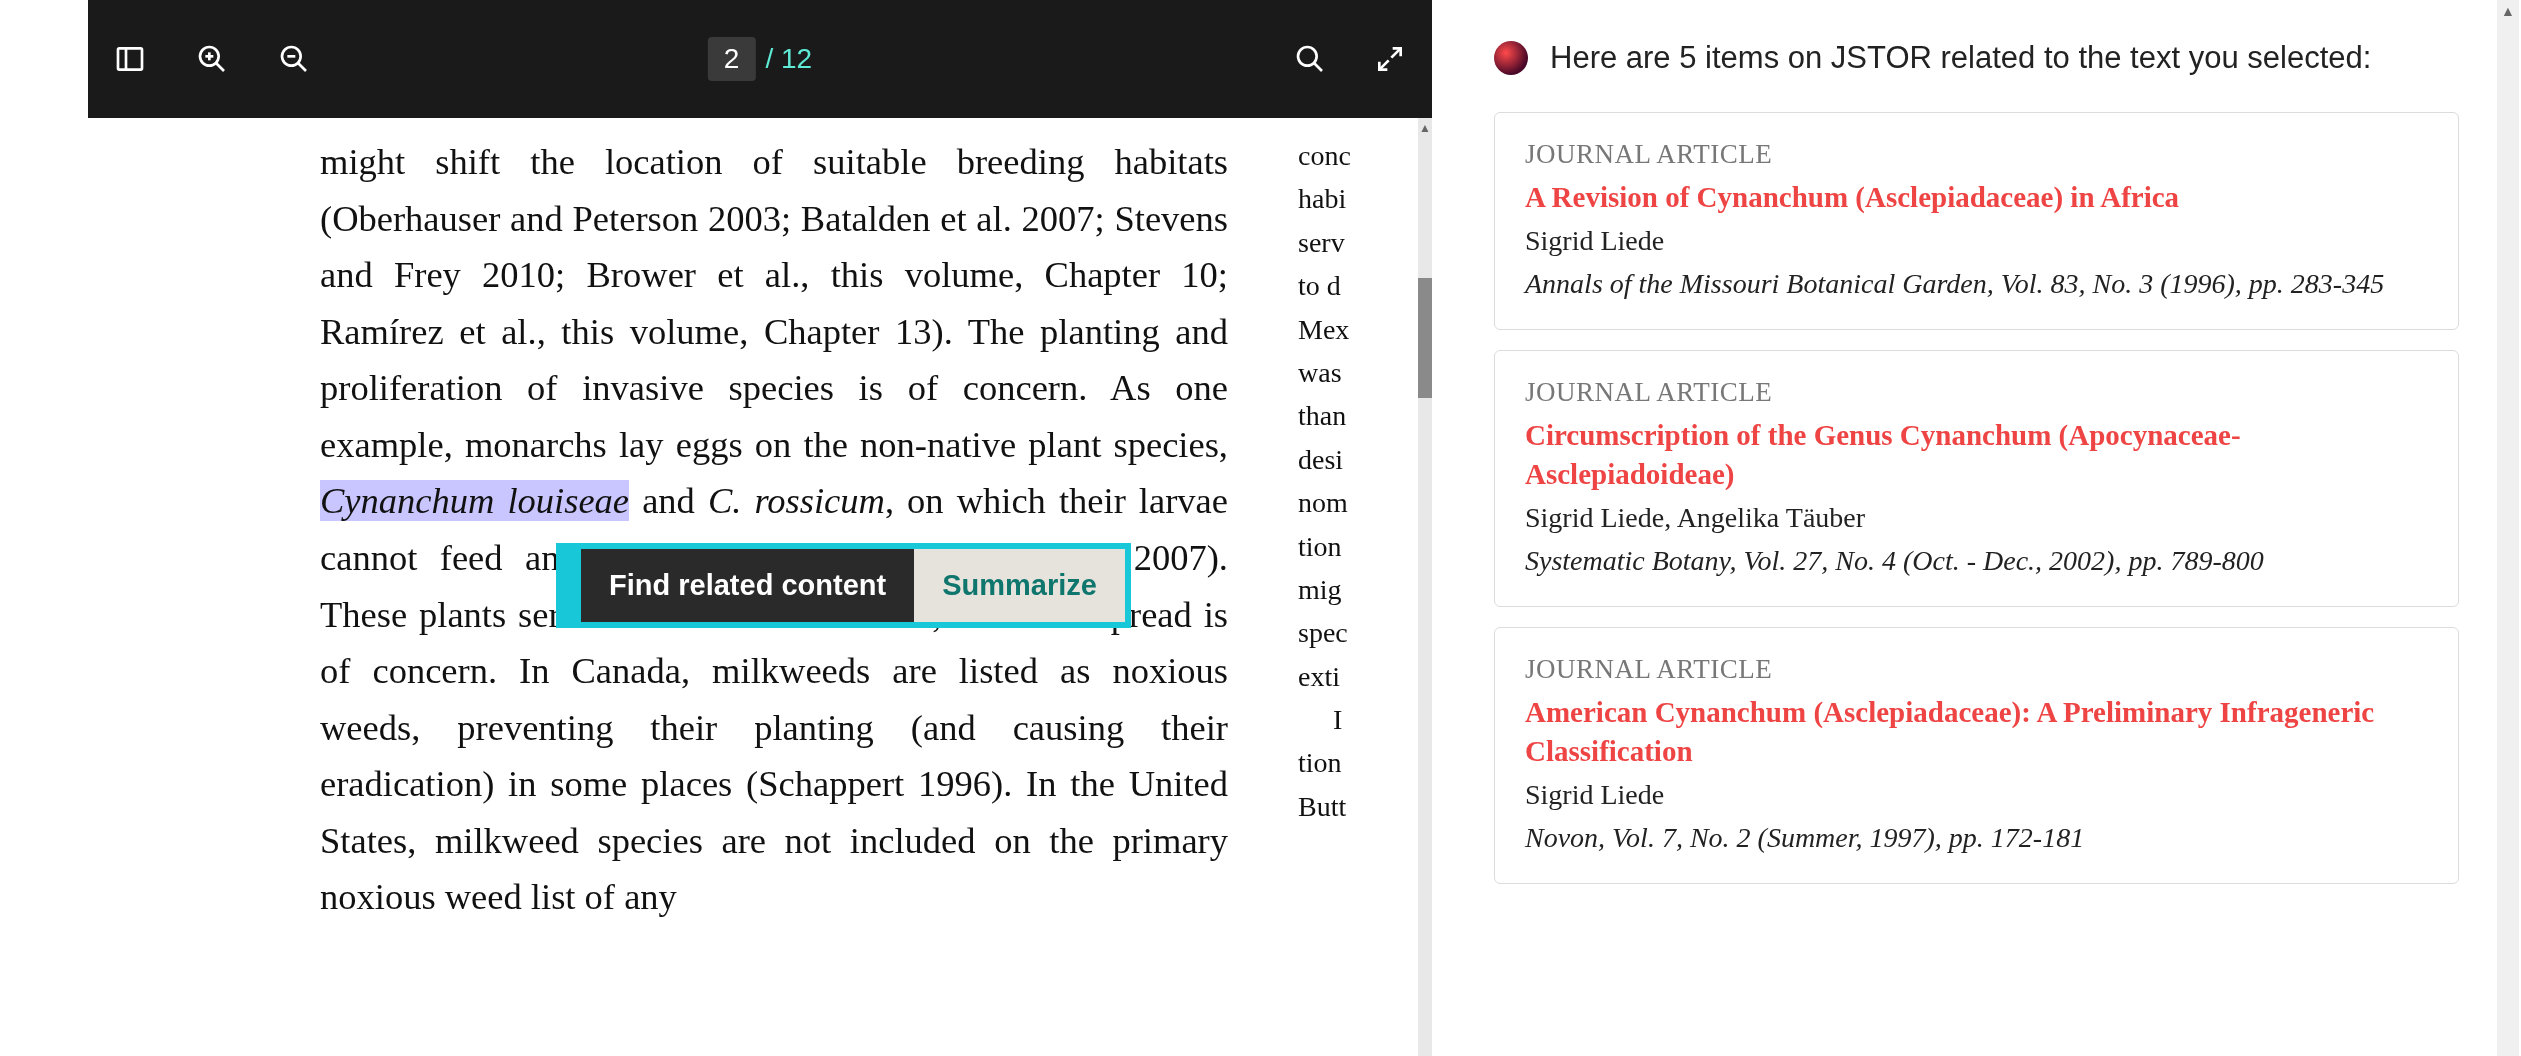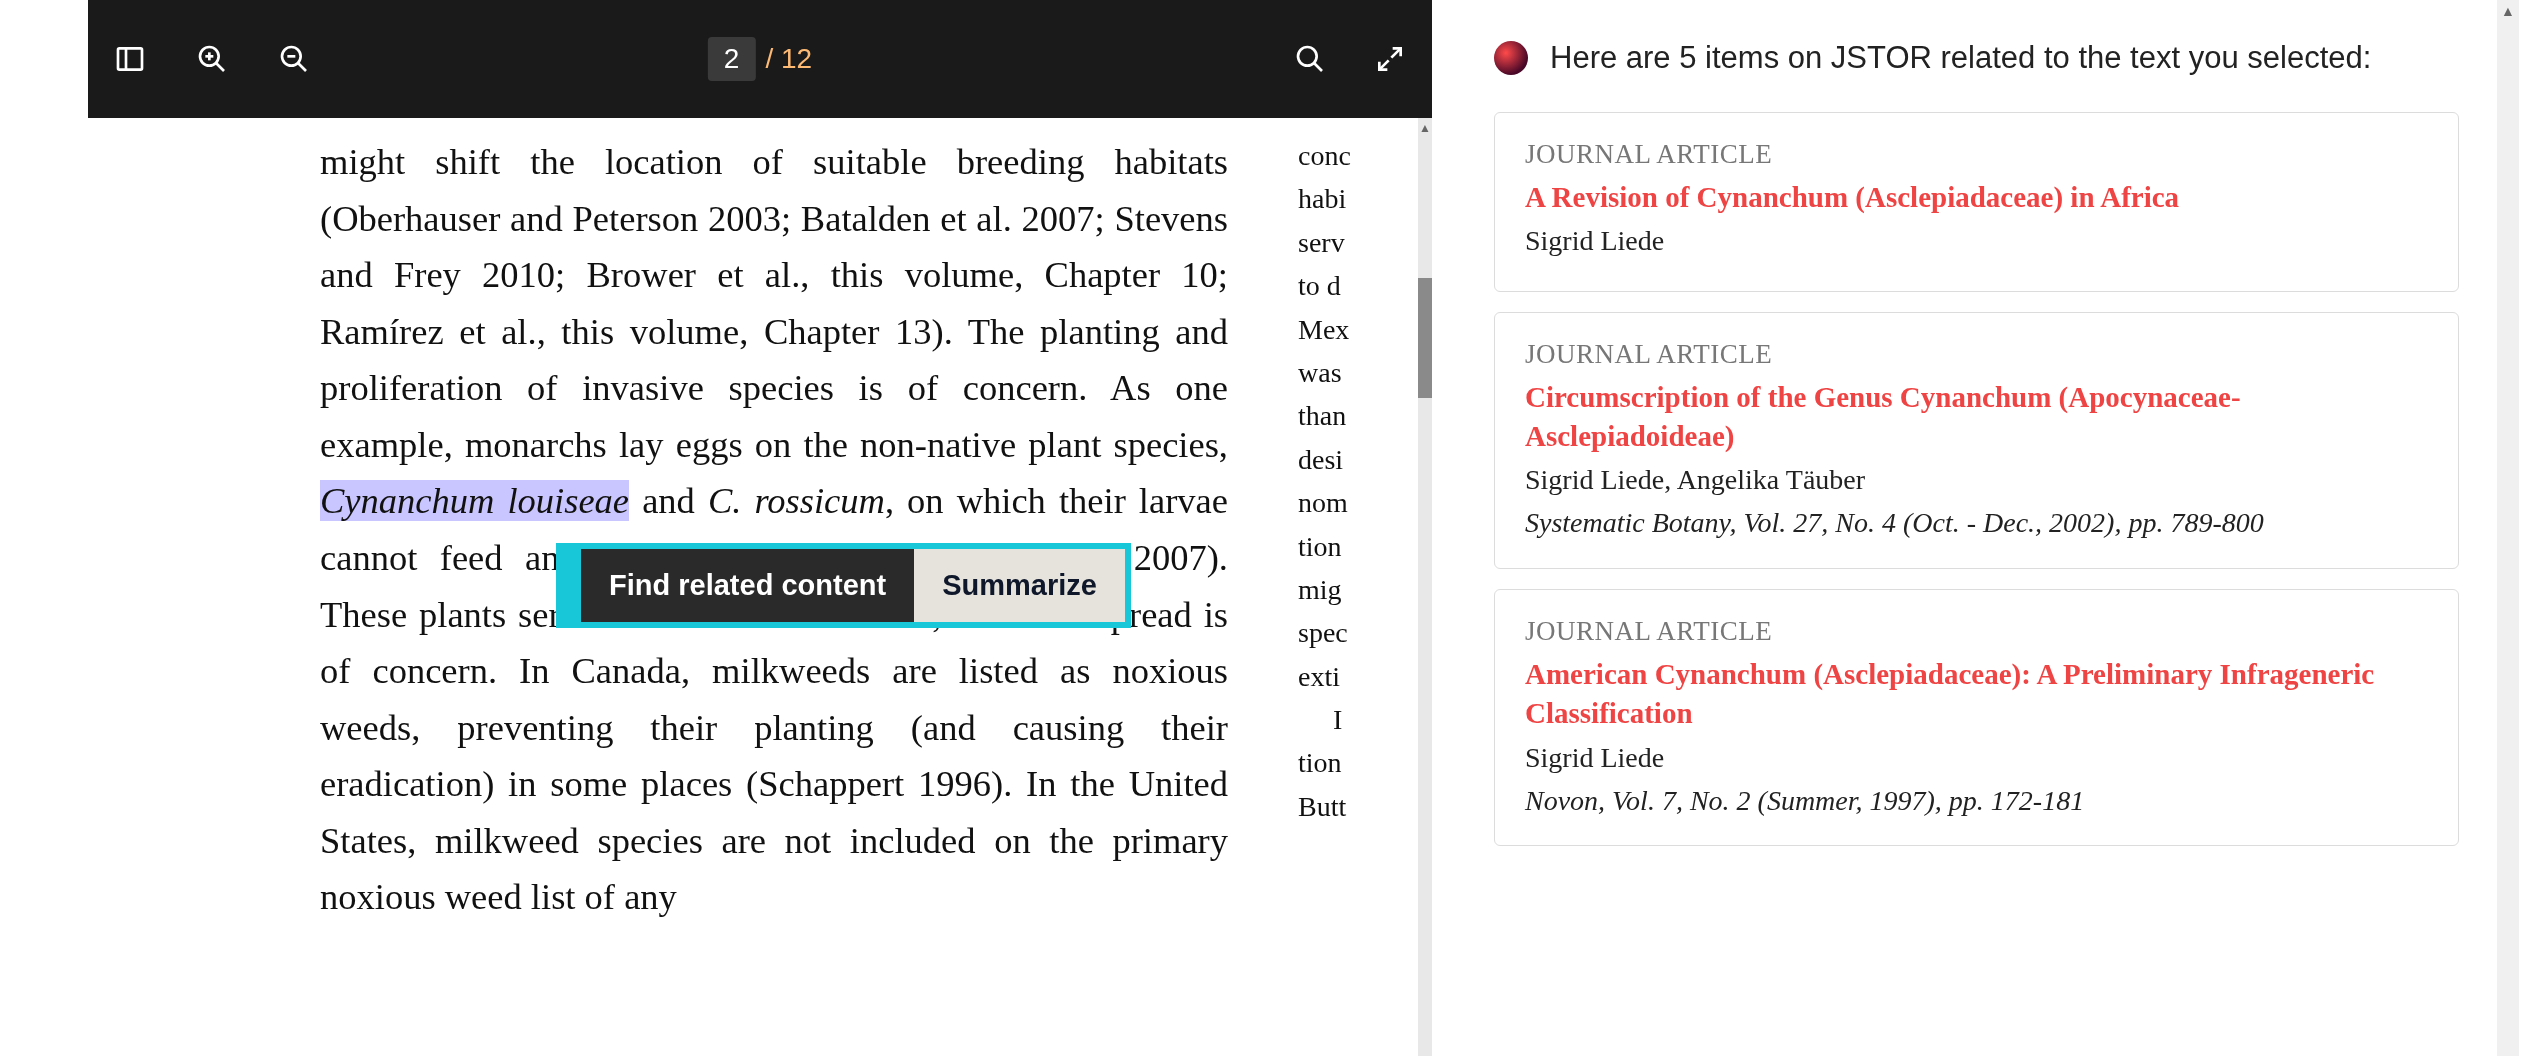--- a/index.html
+++ b/index.html
@@ -9,40 +9,40 @@
   
   .viewer { width: 1432px; height: 1056px; background: #fff; position: relative; display: flex; flex-direction: column; }
   .viewer-pad { position: absolute; left: 0; top: 0; width: 88px; height: 100%; background: #fff; }
   .viewer-inner { margin-left: 88px; width: 1344px; height: 100%; display: flex; flex-direction: column; position: relative; }
 
   .toolbar { height: 118px; background: #1a1a1a; color: #fff; display: flex; align-items: center; padding: 0 22px; position: relative; }
   .tb-left { display: flex; align-items: center; gap: 42px; }
   .tb-center { position: absolute; left: 50%; transform: translateX(-50%); display: flex; align-items: center; gap: 10px; font-size: 28px; }
   .tb-right { margin-left: auto; display: flex; align-items: center; gap: 40px; }
   .page-current { background: #3a3a3a; padding: 6px 16px; border-radius: 4px; }
-  .page-total { color: #fdba74; }
+  .page-total { color: #5eead4; }
   .tb-icon { width: 40px; height: 40px; display: flex; align-items: center; justify-content: center; cursor: pointer; }
   .tb-icon svg { width: 32px; height: 32px; stroke: #fff; fill: none; stroke-width: 2; }
 
   .page-area { flex: 1; position: relative; background: #fff; overflow: hidden; }
   .page-scroll-edge { position: absolute; right: 0; top: 0; width: 14px; height: 100%; background: #e8e8e8; }
   .page-scroll-thumb { position: absolute; right: 0; top: 160px; width: 14px; height: 120px; background: #8a8a8a; }
   .page-scroll-arrow { position: absolute; right: 0; top: 0; width: 14px; height: 20px; display:flex; align-items:center; justify-content:center; color:#666; font-size:12px;}
 
   .paper-text { position: absolute; left: 232px; top: 16px; width: 908px; font-family: Georgia, "Times New Roman", serif; font-size: 36.5px; line-height: 1.55; color: #111; text-align: justify; }
   .paper-text .highlight { background: #c9c6ff; }
   .paper-text em { font-style: italic; }
 
   .col2 { position: absolute; left: 1210px; top: 16px; width: 130px; font-family: Georgia, serif; font-size: 28px; line-height: 1.55; color:#111; overflow: hidden; white-space: pre; }
 
   
   .popup { position: absolute; left: 468px; top: 425px; display: flex; border: 6px solid #18c7d8; background: #18c7d8; z-index: 5; padding-left: 19px; }
   .popup-btn { font-size: 29px; font-weight: 600; padding: 20px 28px; border: none; cursor: pointer; font-family: inherit; }
   .popup-btn.dark { background: #2a2a2a; color: #fff; }
-  .popup-btn.light { background: #e5e3dc; color: #0f172a; }
+  .popup-btn.light { background: #e5e3dc; color: #0f766e; }
 
   
   .sidebar { flex: 1; height: 1056px; padding: 40px 62px 0 62px; position: relative; }
   .side-header { display: flex; align-items: center; gap: 22px; margin-bottom: 36px; }
   .orb { width: 34px; height: 34px; border-radius: 50%; background: radial-gradient(circle at 35% 35%, #ff4a4a, #4a0828 70%); }
   .side-header-text { font-size: 31px; color: #222; }
 
   .results { display: flex; flex-direction: column; gap: 20px; font-family: Liberation Serif, serif; }
   .card { border: 1.5px solid #dcdcdc; border-radius: 6px; padding: 26px 30px; cursor: pointer; }
   .card-type { font-size: 27px; color: #777; letter-spacing: 0.5px; margin-bottom: 8px; font-weight: 500; }
@@ -148,20 +148,21 @@
     <div class="side-header">
       <div class="orb"></div>
       <div class="side-header-text">Here are 5 items on JSTOR related to the text you selected:</div>
     </div>
 
     <div class="results" id="results">
         <div class="card">
           <div class="card-type">JOURNAL ARTICLE</div>
           <div class="card-title">A Revision of Cynanchum (Asclepiadaceae) in Africa</div>
           <div class="card-author">Sigrid Liede</div>
+          <div class="card-meta">Annals of the Missouri Botanical Garden, Vol. 83, No. 3 (1996), pp. 283-345</div>
         </div>
         <div class="card">
           <div class="card-type">JOURNAL ARTICLE</div>
           <div class="card-title">Circumscription of the Genus Cynanchum (Apocynaceae-Asclepiadoideae)</div>
           <div class="card-author">Sigrid Liede, Angelika Täuber</div>
           <div class="card-meta">Systematic Botany, Vol. 27, No. 4 (Oct. - Dec., 2002), pp. 789-800</div>
         </div>
         <div class="card">
           <div class="card-type">JOURNAL ARTICLE</div>
           <div class="card-title">American Cynanchum (Asclepiadaceae): A Preliminary Infrageneric Classification</div>

